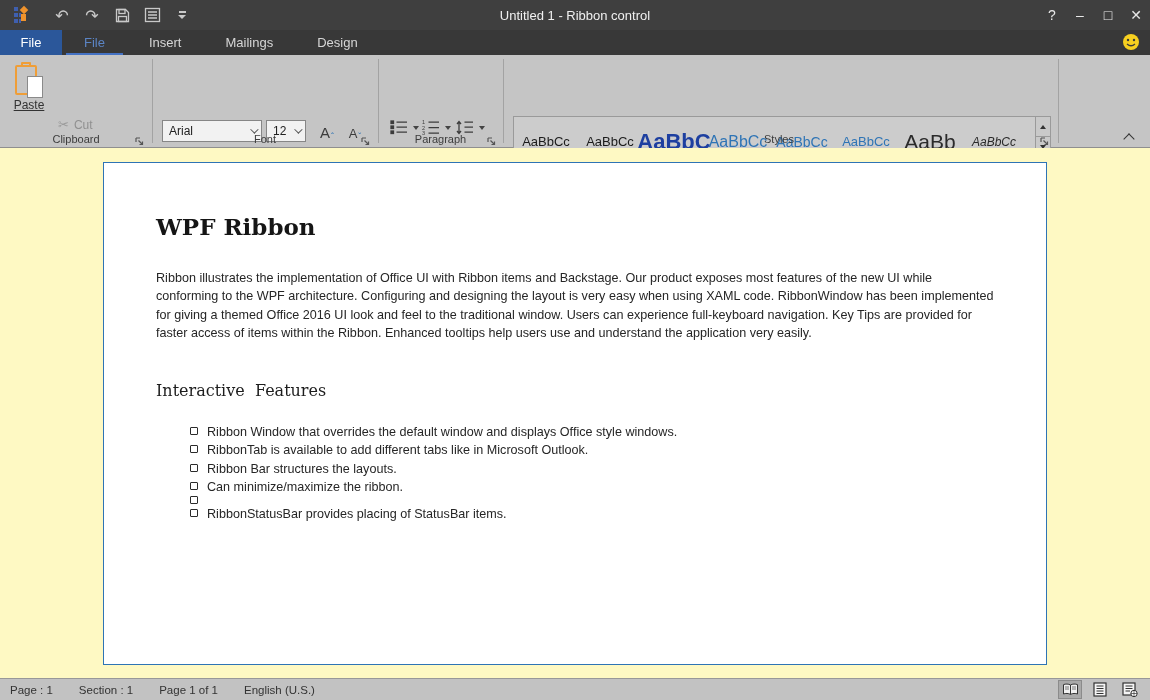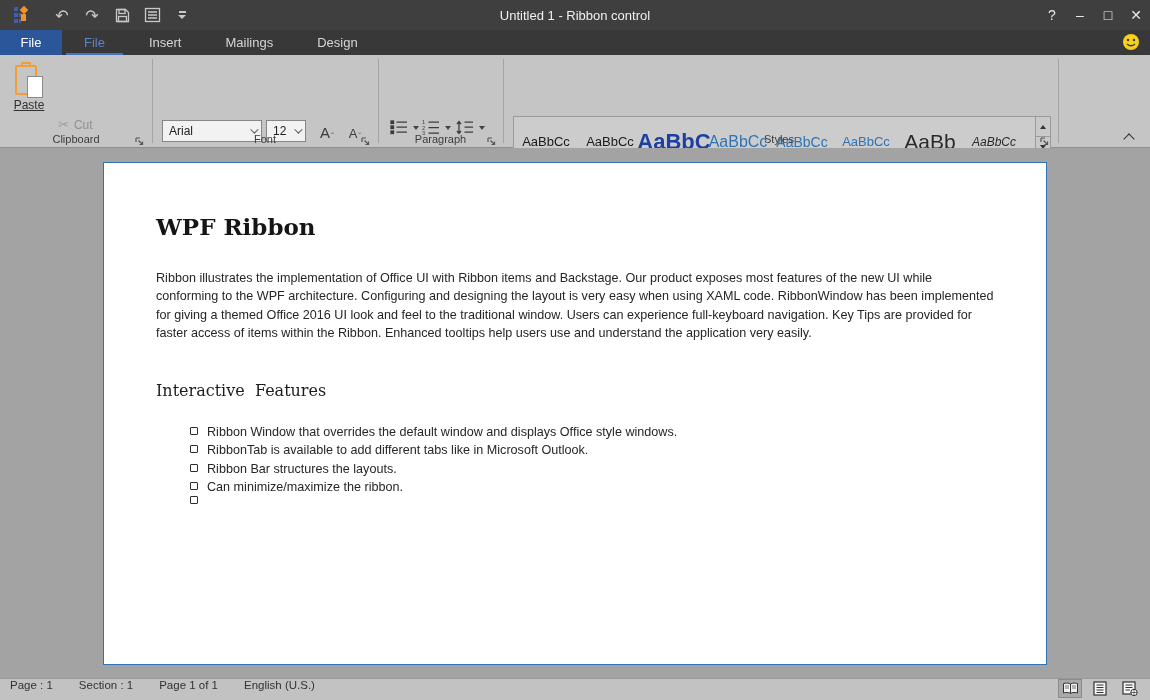--- a/index.html
+++ b/index.html
@@ -80,32 +80,32 @@
   .gal-scroll { margin-left:auto; width:15px; border-left:1px solid #9a9a9a; display:flex; flex-direction:column; }
   .gal-sbtn { flex:1; display:flex; align-items:center; justify-content:center; flex-direction:column; gap:1px; border-bottom:1px solid #9a9a9a; background:#c9c9c9; }
   .gal-sbtn:last-child { border-bottom:none; }
   .tri-u { width:0; height:0; border-left:3.5px solid transparent; border-right:3.5px solid transparent; border-bottom:4px solid #333; }
   .tri-d { width:0; height:0; border-left:3.5px solid transparent; border-right:3.5px solid transparent; border-top:4px solid #333; }
   .mini-bar { width:7px; height:1.3px; background:#333; }
   .collapse-chev { position:absolute; right:16px; bottom:6px; width:9px; height:9px; }
   .collapse-chev::before { content:""; position:absolute; left:0; top:3px; width:7px; height:7px; border-left:1.6px solid #333; border-top:1.6px solid #333; transform:rotate(45deg); }
 
   
-  .docarea { position:absolute; left:0; top:148px; width:1150px; height:530px; background:#a3a3a3; }
+  .docarea { position:absolute; left:0; top:148px; width:1150px; height:530px; background:#fef9c3; }
   .page { position:absolute; left:103px; top:14px; width:944px; height:503px; background:#ffffff; border:1px solid #2e74b5; }
   .doc-h1 { position:absolute; left:52px; top:50px; font-family:"DejaVu Serif", serif; font-weight:bold; font-size:23px; color:#151515; }
   .doc-body { position:absolute; left:52px; top:106px; width:840px; font-size:12.6px; line-height:18.4px; color:#262626; }
   .doc-h2 { position:absolute; left:52px; top:218px; font-family:"DejaVu Serif", serif; font-size:16px; color:#1d1d1d; white-space:pre-wrap; }
   .doc-list { position:absolute; left:86px; top:260px; list-style:none; }
   .doc-list li { display:flex; align-items:baseline; gap:9px; font-size:12.6px; line-height:18.4px; color:#262626; }
   .sqb { width:8px; height:8px; border:1.4px solid #2b2b2b; border-radius:1px; flex:none; transform:translateY(-1px); }
   .text-caret { display:inline-block; width:1px; height:12px; background:#111; transform:translateY(2px); margin-left:1px; }
 
   
-  .statusbar { position:absolute; left:0; top:678px; width:1150px; height:22px; background:#c2c2c2; border-top:1px solid #989898; display:flex; align-items:flex-start; font-size:11.5px; color:#333; }
+  .statusbar { position:absolute; left:0; top:678px; width:1150px; height:22px; background:#c2c2c2; border-top:1px solid #989898; display:flex; align-items:center; font-size:11.5px; color:#333; }
   .sb-item { margin-left:26px; }
   .sb-item:first-child { margin-left:10px; }
   .sb-icons { margin-left:auto; margin-right:8px; display:flex; align-items:center; gap:6px; }
   .sb-ic { width:24px; height:19px; display:flex; align-items:center; justify-content:center; }
   .sb-ic.pressed { background:#a9a9a9; border:1px solid #8b8b8b; }
 </style>
 </head>
 <body>
 
 <div class="titlebar">
@@ -391,20 +391,24 @@
           <span class="sqb"></span>
           <span>Ribbon Bar structures the layouts.</span>
         </li>
       <li>
           <span class="sqb"></span>
           <span>Can minimize/maximize the ribbon.</span>
         </li>
       <li>
           <span class="sqb"></span>
         </li>
+      <li>
+          <span class="sqb"></span>
+          <span>RibbonStatusBar provides placing of StatusBar items.</span>
+        </li>
     </ul>
   </div>
 </div>
 
 <div class="statusbar">
   <span class="sb-item">Page : 1</span>
   <span class="sb-item">Section : 1</span>
   <span class="sb-item">Page 1 of 1</span>
   <span class="sb-item">English (U.S.)</span>
   <div class="sb-icons">

